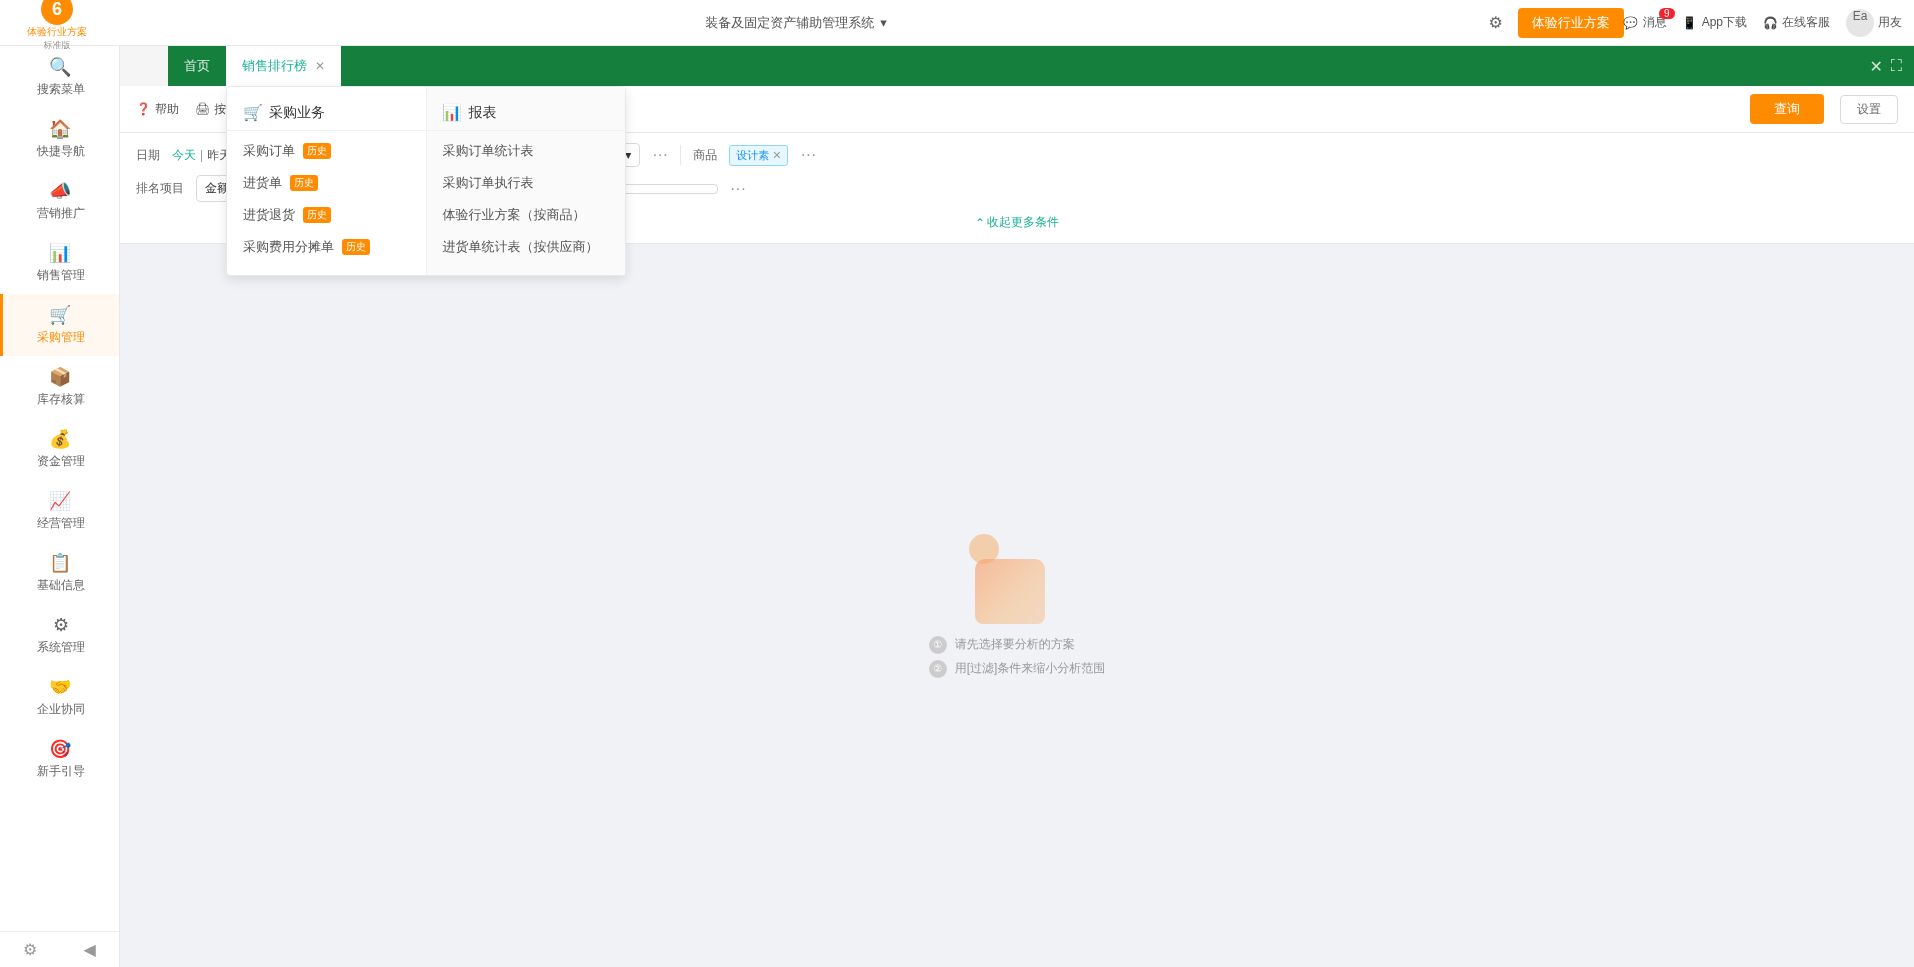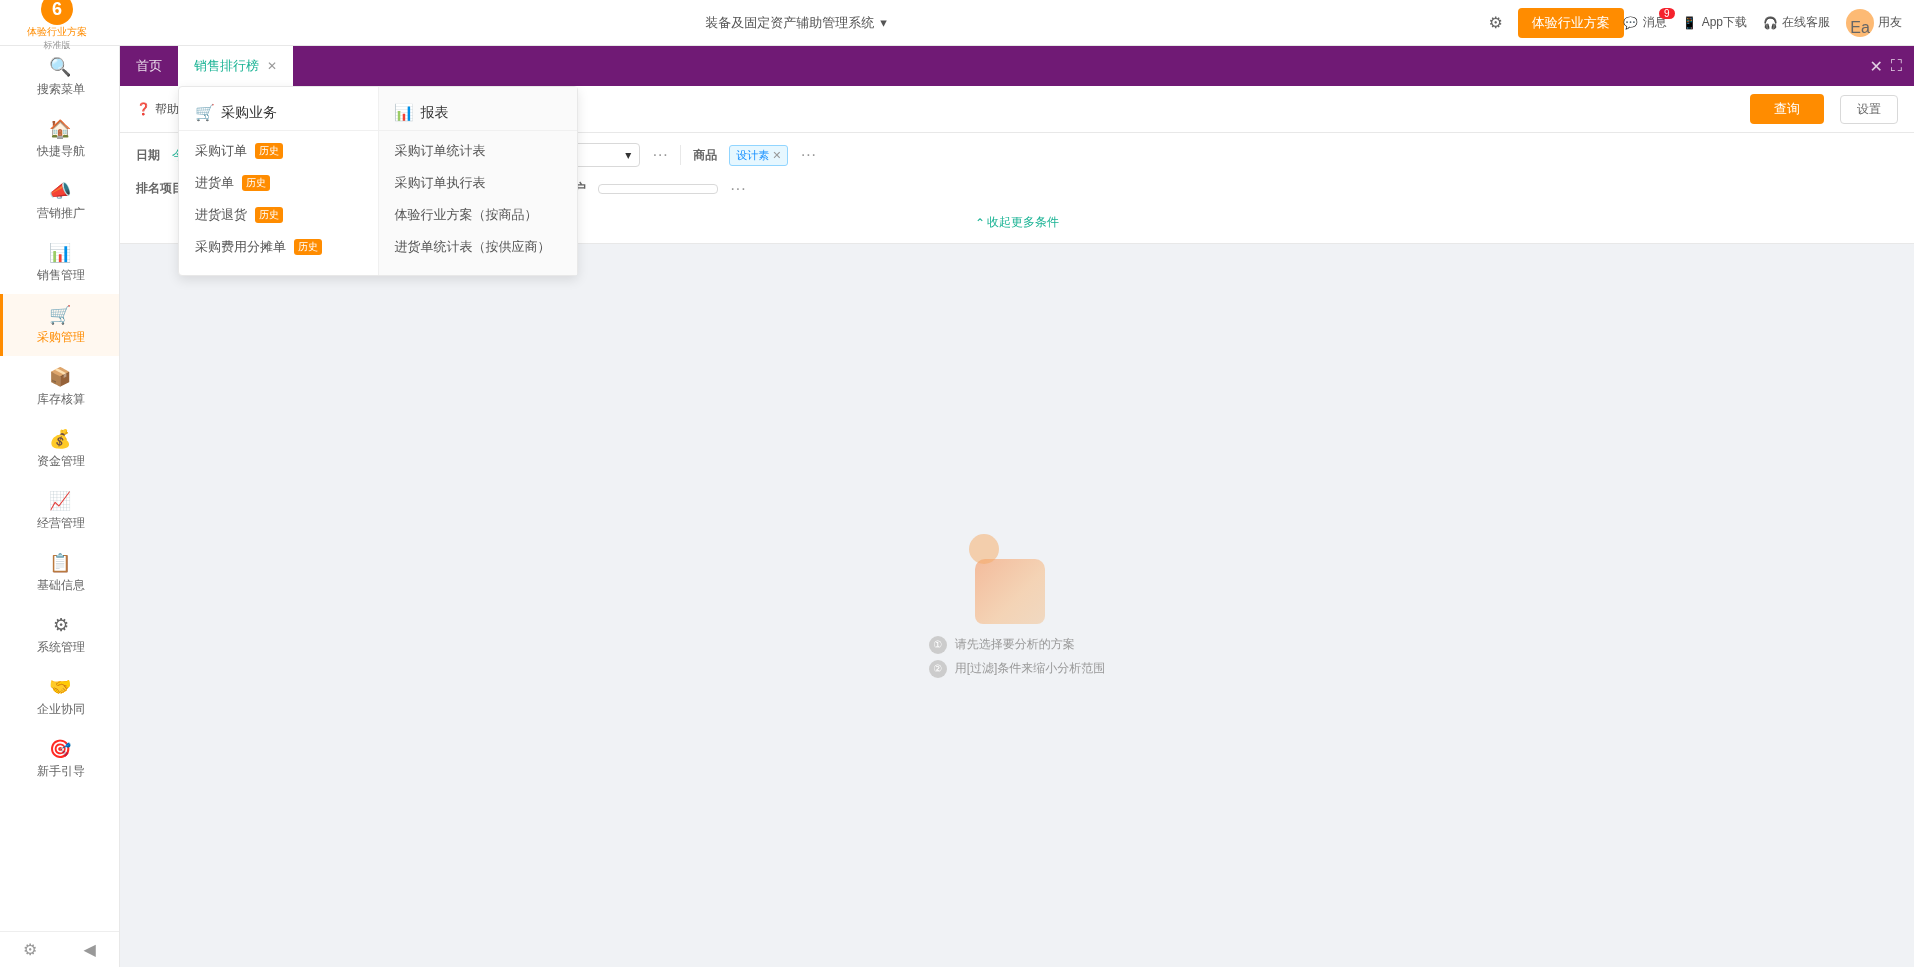--- a/index.html
+++ b/index.html
@@ -18,40 +18,40 @@
     .logo-text { font-size: 10px; color: #ff8c00; white-space: nowrap; }
     .logo-sub { font-size: 9px; color: #999; }
     .system-title { display: flex; align-items: center; gap: 6px; color: #333; font-size: 13px; flex: 1; justify-content: center; }
     .system-title span { font-size: 13px; color: #555; }
     .dropdown-arrow { color: #999; font-size: 10px; cursor: pointer; }
     .gear-btn { width: 28px; height: 28px; display: flex; align-items: center; justify-content: center; color: #666; cursor: pointer; font-size: 16px; }
     .industry-btn { background: #ff8c00; color: #fff; border: none; border-radius: 4px; padding: 6px 14px; font-size: 13px; cursor: pointer; margin-left: 8px; }
     .top-right { display: flex; align-items: center; gap: 16px; margin-left: auto; }
     .top-right-item { display: flex; align-items: center; gap: 4px; color: #555; font-size: 12px; cursor: pointer; position: relative; }
     .badge { position: absolute; top: -6px; right: -8px; background: #f5222d; color: #fff; border-radius: 8px; font-size: 10px; padding: 0 4px; min-width: 16px; text-align: center; }
-    .avatar-circle { width: 28px; height: 28px; background: #fdba74; border-radius: 50%; display: flex; align-items: flex-end; justify-content: center; color: #666; font-size: 16px; }
-
-    
-    .tab-bar { height: 40px; background: #701a75; display: flex; align-items: stretch; flex-shrink: 0; }
+    .avatar-circle { width: 28px; height: 28px; background: #e5e5e5; border-radius: 50%; display: flex; align-items: flex-start; justify-content: center; color: #666; font-size: 12px; }
+
+    
+    .tab-bar { height: 40px; background: #15803d; display: flex; align-items: stretch; flex-shrink: 0; margin-left: 48px; }
     .tab-item { padding: 0 16px; display: flex; align-items: center; gap: 6px; color: rgba(255,255,255,0.85); cursor: pointer; font-size: 13px; }
     .tab-item.active { background: #fff; color: #1ab394; font-weight: 500; }
     .tab-close { font-size: 12px; color: #999; cursor: pointer; margin-left: 2px; }
     .tab-bar-right { margin-left: auto; display: flex; align-items: center; gap: 8px; padding-right: 12px; }
     .tab-bar-icon { color: rgba(255,255,255,0.8); cursor: pointer; font-size: 16px; }
     .sidebar-menu { flex: 1; overflow-y: auto; }
     .sidebar-item { display: flex; flex-direction: column; align-items: center; padding: 10px 0; cursor: pointer; color: #666; font-size: 12px; gap: 3px; border-left: 3px solid transparent; }
     .sidebar-item.active { color: #ff8c00; background: #fff8f0; border-left-color: #ff8c00; }
     .sidebar-item-icon { font-size: 18px; }
     .sidebar-bottom { padding: 8px 0; border-top: 1px solid #eee; display: flex; justify-content: space-around; }
     .sidebar-bottom-btn { color: #999; cursor: pointer; font-size: 16px; }
 
     
     .filter-bar { background: #fff; padding: 10px 16px; border-bottom: 1px solid #e8e8e8; display: flex; flex-direction: column; gap: 8px; flex-shrink: 0; }
     .filter-row { display: flex; align-items: center; gap: 12px; flex-wrap: wrap; }
-    .filter-label { color: #666; font-size: 12px; white-space: nowrap; font-weight: bold; }
+    .filter-label { color: #666; font-size: 12px; white-space: nowrap; }
     .filter-control { display: flex; align-items: center; gap: 4px; border: 1px solid #d9d9d9; border-radius: 4px; padding: 4px 8px; font-size: 12px; color: #333; background: #fff; cursor: pointer; min-width: 80px; }
     .filter-tag { background: #e6f7ff; color: #1890ff; border: 1px solid #91d5ff; border-radius: 3px; padding: 2px 6px; font-size: 11px; display: flex; align-items: center; gap: 3px; }
     .filter-tag .remove { cursor: pointer; color: #999; }
     .filter-ellipsis { color: #999; font-size: 16px; cursor: pointer; }
     .filter-divider { width: 1px; height: 20px; background: #e8e8e8; }
     .collapse-btn { color: #1ab394; cursor: pointer; font-size: 12px; display: flex; align-items: center; gap: 2px; margin: 0 auto; }
     .btn-primary { background: #ff8c00; color: #fff; border: none; border-radius: 4px; padding: 6px 24px; font-size: 13px; cursor: pointer; }
     .btn-default { background: #fff; color: #666; border: 1px solid #d9d9d9; border-radius: 4px; padding: 5px 16px; font-size: 12px; cursor: pointer; }
     .toolbar { background: #fff; padding: 8px 16px; border-bottom: 1px solid #e8e8e8; display: flex; align-items: center; gap: 16px; justify-content: flex-end; flex-shrink: 0; }
     .toolbar-btn { display: flex; align-items: center; gap: 4px; color: #555; font-size: 12px; cursor: pointer; }

